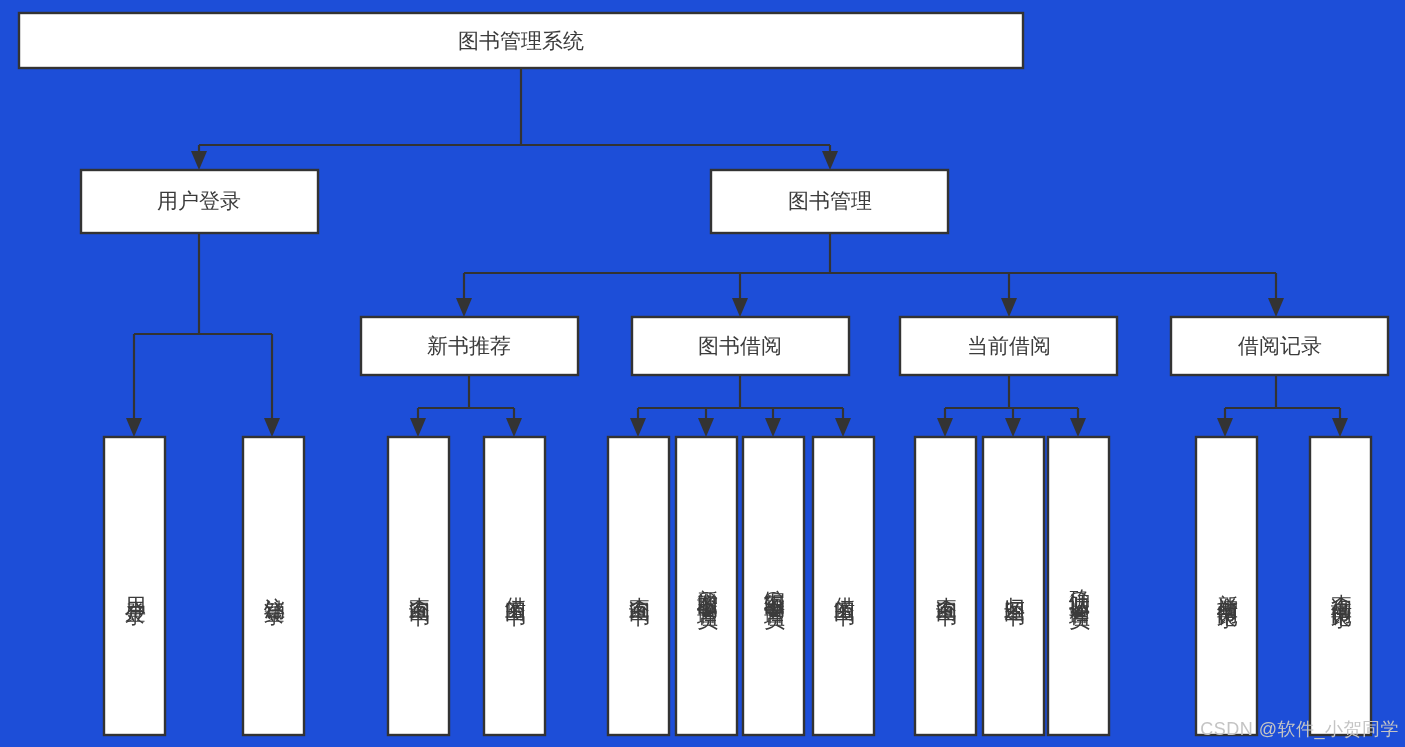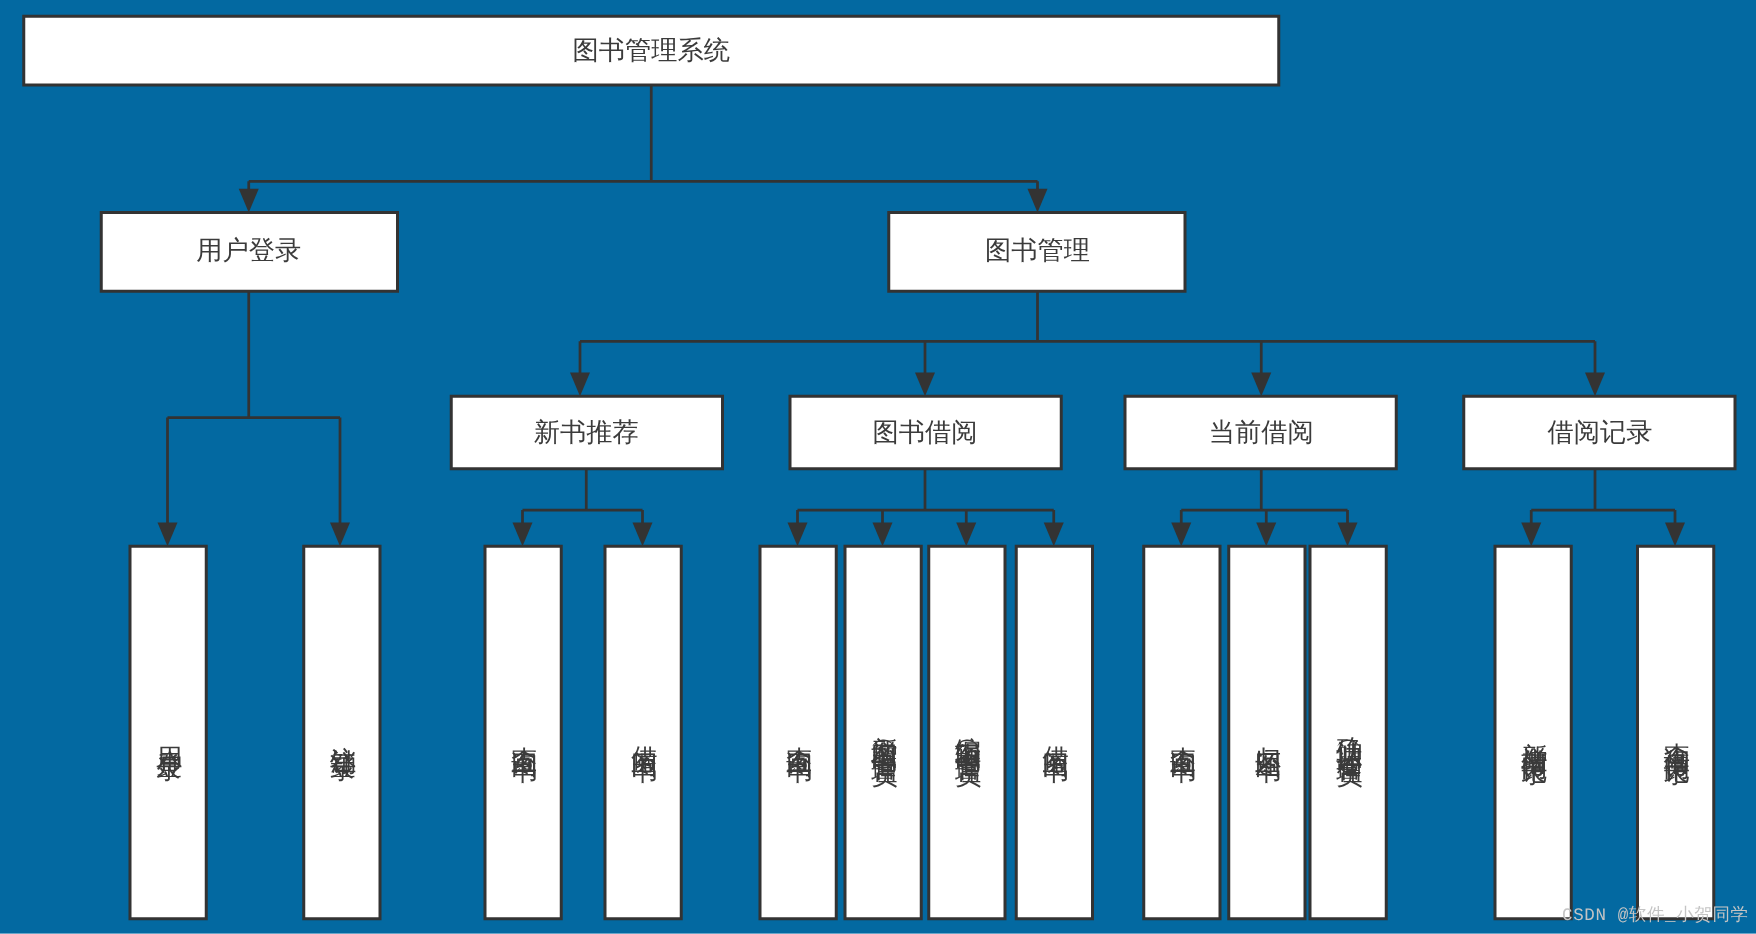--- a/index.html
+++ b/index.html
@@ -8,21 +8,21 @@
     padding: 0;
     background: #ffffff;
   }
   body {
     font-family: "Liberation Sans", "DejaVu Sans", sans-serif;
   }
   #diagram-root {
     position: relative;
     width: 1405px;
     height: 747px;
-    background: #0369a1;
+    background: #1d4ed8;
     overflow: hidden;
   }
   svg#tree-svg {
     position: absolute;
     left: 0;
     top: 0;
     width: 1405px;
     height: 747px;
     display: block;
   }
@@ -52,22 +52,22 @@
   .node-label.vertical {
     writing-mode: vertical-rl;
     text-orientation: upright;
     glyph-orientation-vertical: 0;
     letter-spacing: 3px;
   }
   .watermark-text {
     position: absolute;
     right: 6px;
     bottom: 6px;
-    font-family: Liberation Mono, monospace;
-    font-size: 14px;
+    font-family: Liberation Sans, sans-serif;
+    font-size: 18px;
     color: #c4c4c4;
     letter-spacing: 0.5px;
     user-select: none;
     pointer-events: none;
     white-space: nowrap;
   }
 </style>
 </head>
 <body>
 

